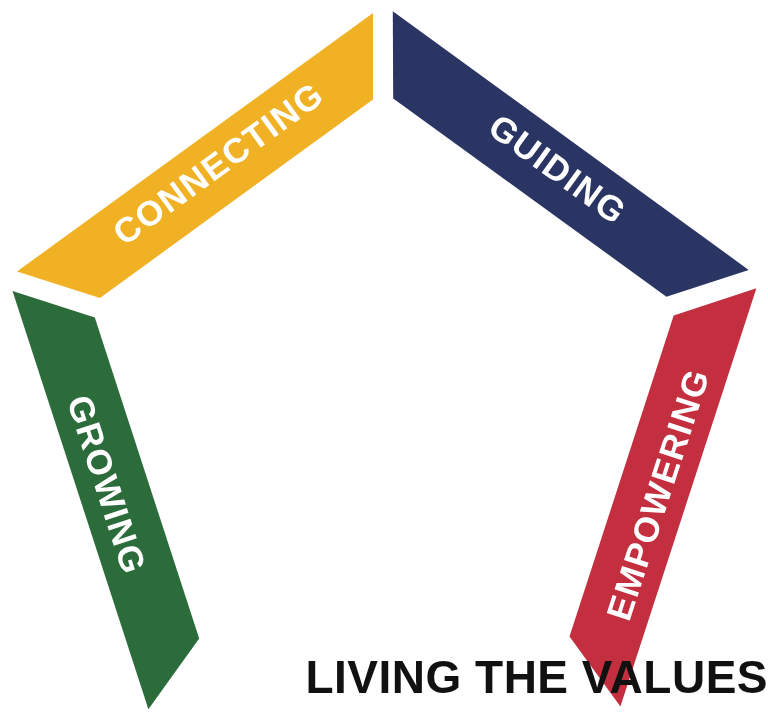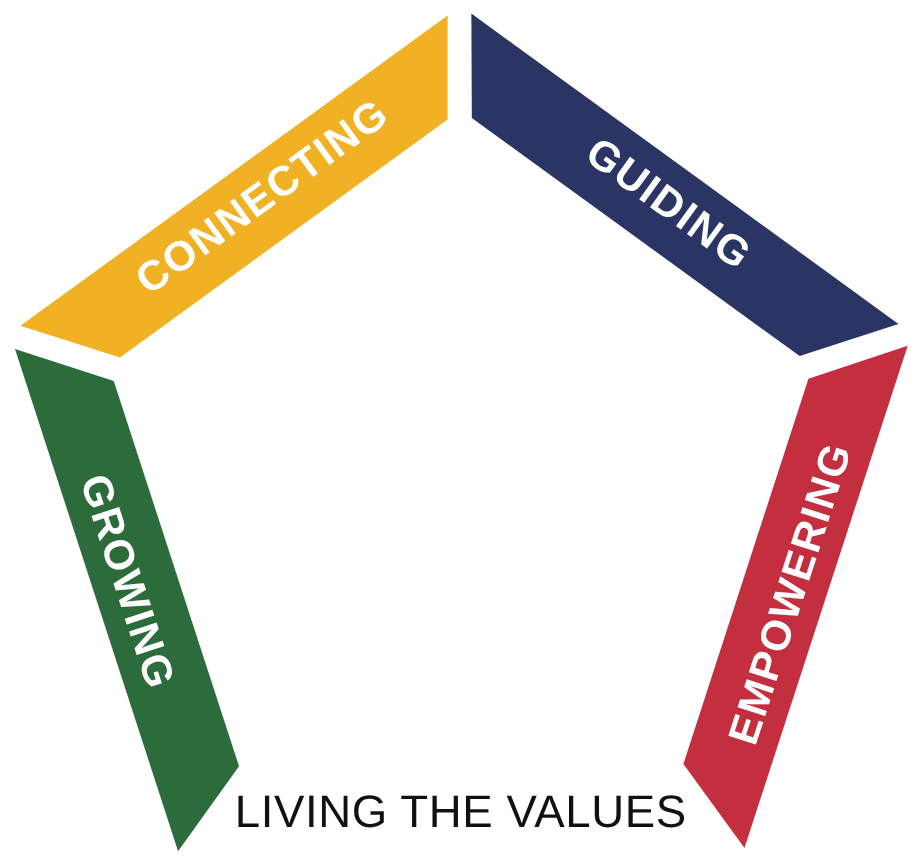--- a/index.html
+++ b/index.html
@@ -32,23 +32,23 @@
     font-size: 35px;
     letter-spacing: 1.5px;
   }
   .footer-label {
     position: absolute;
     left: 0;
     right: 0;
     top: 656px;
     height: 42px;
     line-height: 42px;
-    text-align: center;
-    font-weight: normal;
-    font-size: 38px;
+    text-align: right;
+    font-weight: bold;
+    font-size: 46px;
     letter-spacing: 0.5px;
     white-space: nowrap;
   }
 </style>
 </head>
 <body style="background: rgb(255, 255, 255);">
 
 <div class="stage">
   <svg class="pentagon" viewBox="0 0 768 723" xmlns="http://www.w3.org/2000/svg">
     <g id="bands-layer">

